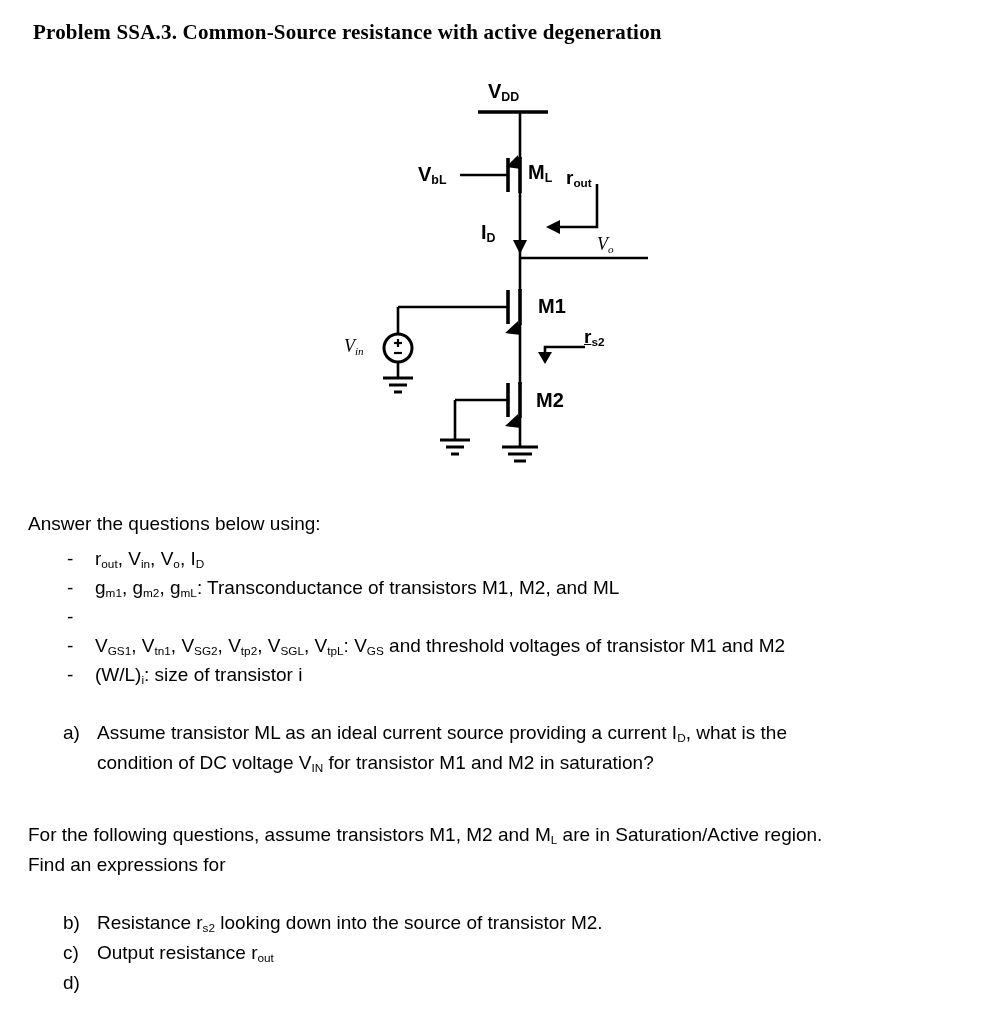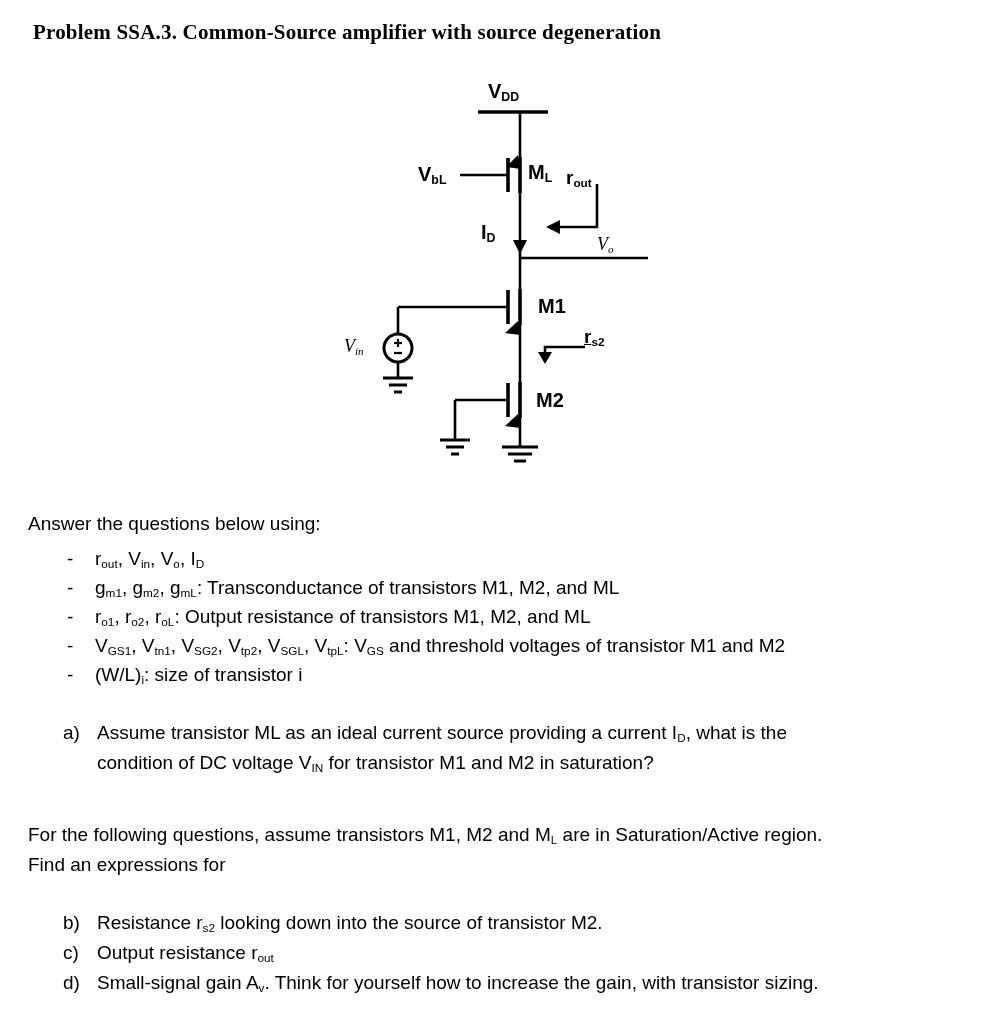--- a/index.html
+++ b/index.html
@@ -31,21 +31,21 @@
   .q-row { display:flex; margin-left:63px; line-height:30px; }
   .q-a { margin-top:29px; }
   .q-letter { width:34px; flex-shrink:0; }
   .q-text { }
   .mid { margin:42px 0 0 28px; line-height:30px; max-width:960px; }
   .q-group { margin-top:28px; }
 </style>
 </head>
 <body>
 
-<h1 class="title">Problem SSA.3. Common-Source amplifier with source degeneration</h1>
+<h1 class="title">Problem SSA.3. Common-Source resistance with active degeneration</h1>
 
 <div class="circuit">
   <svg width="1001" height="400" viewBox="0 70 1001 400">
     <g stroke="#000" fill="none" stroke-width="2.6">
 
       <g>
         <line x1="478" y1="112" x2="548" y2="112" stroke-width="3.6"></line>
         <line x1="520" y1="112" x2="520" y2="159"></line>
       </g>
 
@@ -138,21 +138,20 @@
     <div class="bullet-row">
       <span class="bullet-dash">-</span>
       <span class="bullet-text">r<sub>out</sub>, V<sub>in</sub>, V<sub>o</sub>, I<sub>D</sub></span>
     </div>
     <div class="bullet-row">
       <span class="bullet-dash">-</span>
       <span class="bullet-text">g<sub>m1</sub>, g<sub>m2</sub>, g<sub>mL</sub>: Transconductance of transistors M1, M2, and ML</span>
     </div>
     <div class="bullet-row">
       <span class="bullet-dash">-</span>
-      <span class="bullet-text">r<sub>o1</sub>, r<sub>o2</sub>, r<sub>oL</sub>: Output resistance of transistors M1, M2, and ML</span>
     </div>
     <div class="bullet-row">
       <span class="bullet-dash">-</span>
       <span class="bullet-text">V<sub>GS1</sub>, V<sub>tn1</sub>, V<sub>SG2</sub>, V<sub>tp2</sub>, V<sub>SGL</sub>, V<sub>tpL</sub>: V<sub>GS</sub> and threshold voltages of transistor M1 and M2</span>
     </div>
     <div class="bullet-row">
       <span class="bullet-dash">-</span>
       <span class="bullet-text">(W/L)<sub>i</sub>: size of transistor i</span>
     </div>
   </div>
@@ -168,16 +167,15 @@
     <div class="q-row">
       <span class="q-letter">b)</span>
       <span class="q-text">Resistance r<sub>s2</sub> looking down into the source of transistor M2.</span>
     </div>
     <div class="q-row">
       <span class="q-letter">c)</span>
       <span class="q-text">Output resistance r<sub>out</sub></span>
     </div>
     <div class="q-row">
       <span class="q-letter">d)</span>
-      <span class="q-text">Small-signal gain A<sub>v</sub>. Think for yourself how to increase the gain, with transistor sizing.</span>
     </div>
   </div>
 </div>
 
 </body></html>

